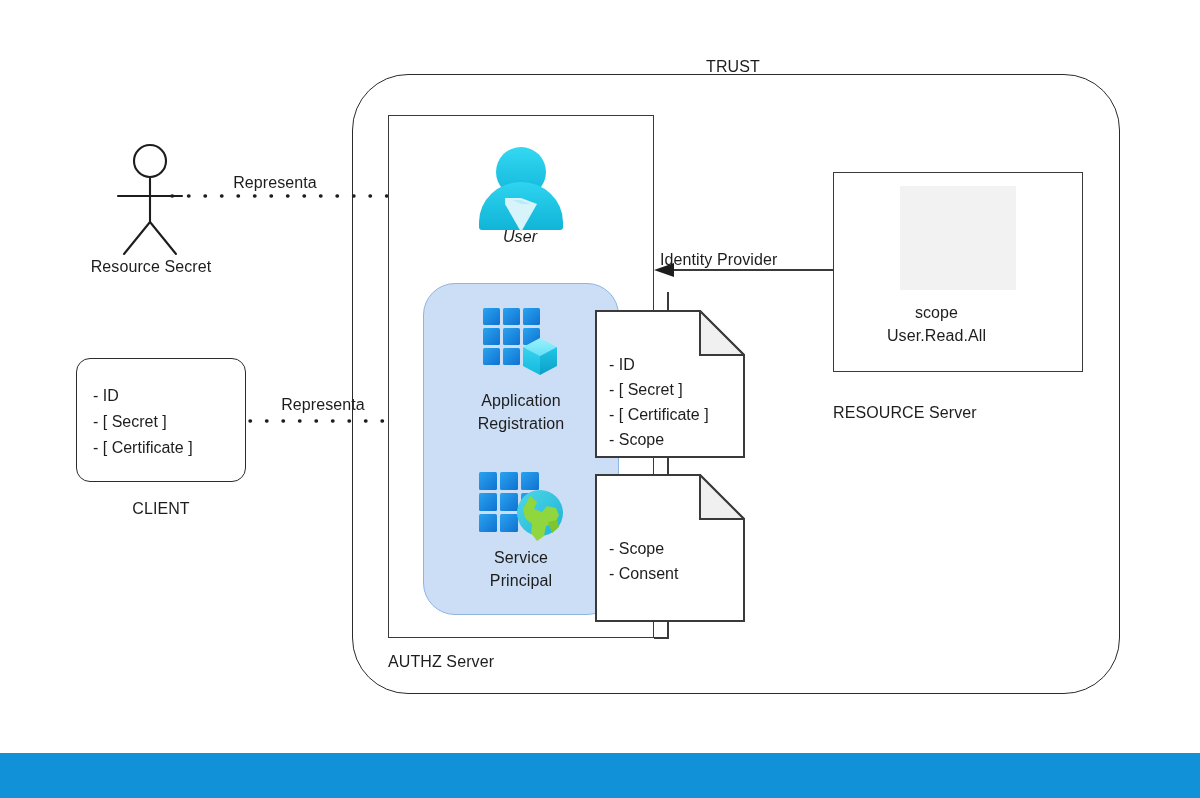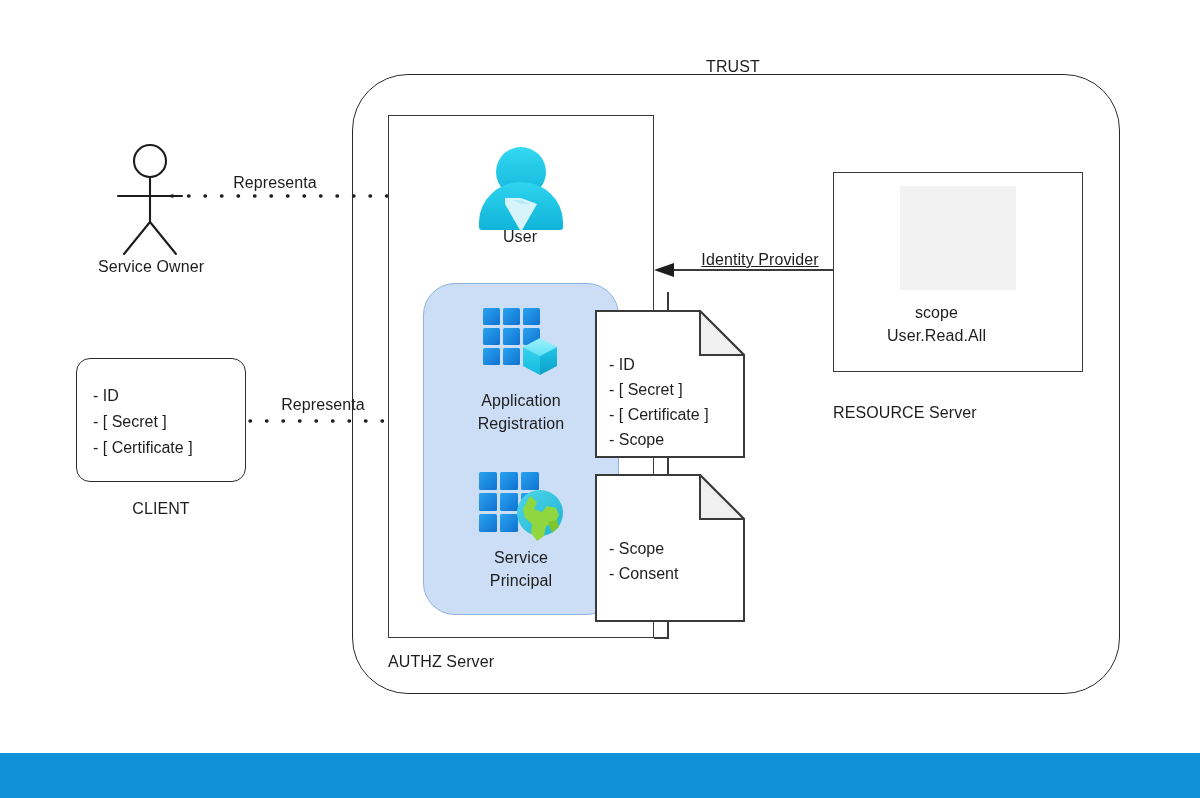--- a/index.html
+++ b/index.html
@@ -85,36 +85,36 @@
   #client-list{
     position:absolute;left:16px;top:24px;font-size:16px;line-height:26px;
     color:#1d1d1d;white-space:pre;
   }
   #client-label{left:76px;top:498px;width:170px;text-align:center;}
 
   
   #resource-owner-label{left:56px;top:256px;width:190px;text-align:center;}
 
   
-  #user-label{left:440px;top:226px;width:160px;text-align:center;}
+  #user-label{left:440px;top:226px;width:160px;text-align:center;font-style:italic;}
   #appreg-label{left:430px;top:381px;width:182px;text-align:center;line-height:23px;margin-top:8px;}
   #spn-label{left:430px;top:546px;width:182px;text-align:center;line-height:23px;}
 
   
   .note{position:absolute;}
   .note .note-text{
     position:absolute;font-size:16px;line-height:25px;color:#1d1d1d;white-space:pre;
   }
   #note-app{left:595px;top:310px;width:150px;height:148px;}
   #note-app .note-text{left:14px;top:42px;}
   #note-spn{left:595px;top:474px;width:150px;height:148px;}
   #note-spn .note-text{left:14px;top:62px;}
 
   
-  #idp-label{left:660px;top:249px;width:200px;text-align:center;text-decoration:underline;}
+  #idp-label{left:660px;top:249px;width:200px;text-align:left;}
 
   
   #repr1-label{left:185px;top:172px;width:180px;text-align:center;}
   #repr2-label{left:238px;top:394px;width:170px;text-align:center;}
 
   svg.abs{position:absolute;left:0;top:0;width:1200px;height:798px;pointer-events:none;}
 </style>
 </head>
 <body>
 
@@ -268,20 +268,20 @@
 User.Read.All</div>
   <div class="lbl center" id="resource-label">RESOURCE Server</div>
 
   <div id="client-box">
     <div id="client-list">- ID
 - [ Secret ]
 - [ Certificate ]</div>
   </div>
   <div class="lbl center" id="client-label">CLIENT</div>
 
-  <div class="lbl center" id="resource-owner-label">Service Owner</div>
+  <div class="lbl center" id="resource-owner-label">Resource Secret</div>
 
   <div class="lbl center" id="repr1-label">Representa</div>
   <div class="lbl center" id="repr2-label">Representa</div>
   <div class="lbl center" id="idp-label">Identity Provider</div>
 
   <div id="footer-bar"></div>
 </div>
 
 </body></html>

